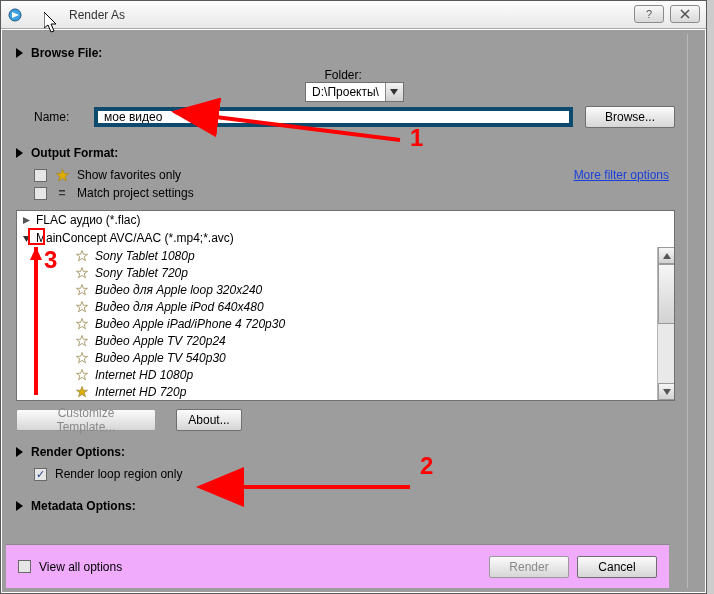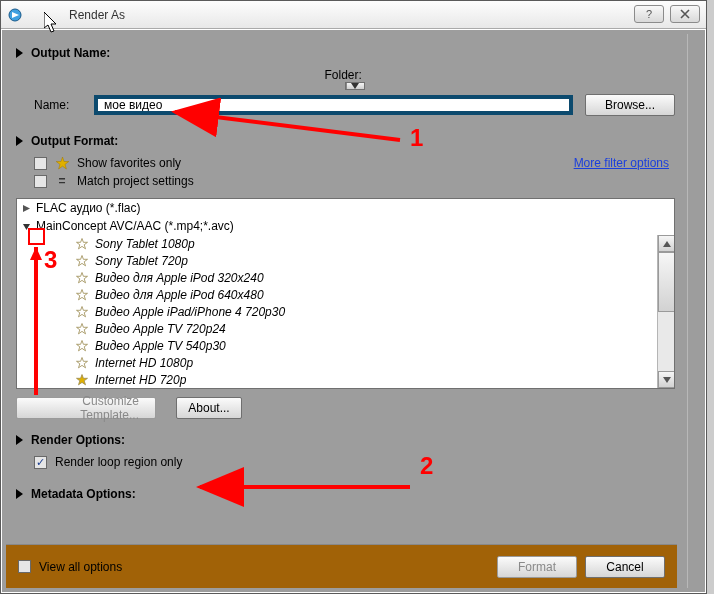--- a/index.html
+++ b/index.html
@@ -18,41 +18,41 @@
   .section { padding: 6px 10px 2px 10px; }
   .sechead { display: flex; align-items: center; font-weight: 700; color: #000; padding: 6px 0 4px 0; cursor: pointer; }
   .tri { width: 0; height: 0; border-top: 5px solid transparent; border-bottom: 5px solid transparent; border-left: 7px solid #000; margin-right: 8px; }
   .row { display: flex; align-items: center; margin: 4px 0; }
   .row label { width: 60px; color: #000; }
   .textinput { flex: 1; height: 20px; background: #fff; border: 4px solid #0c4a6e; padding: 0 6px; color: #000; }
   .dropdown { flex: 1; display: flex; border: 1px solid #707070; background: #fff; height: 20px; }
   .dropdown .ddtext { flex: 1; padding: 0 6px; line-height: 18px; color: #000; }
   .dropdown .ddbtn { width: 18px; background: linear-gradient(#f4f4f4,#cfcfcf); border-left: 1px solid #888; display: flex; align-items: center; justify-content: center; }
   .ddbtn svg { display:block; }
-  .btn { height: 22px; padding: 0 16px; background: linear-gradient(#fbfbfb,#d6d6d6); border: 1px solid #6f6f6f; border-radius: 2px; color: #000; cursor: pointer; display: inline-flex; align-items: center; justify-content: center; text-align: right; }
+  .btn { height: 22px; padding: 0 16px; background: linear-gradient(#fbfbfb,#d6d6d6); border: 1px solid #6f6f6f; border-radius: 2px; color: #000; cursor: pointer; display: inline-flex; align-items: center; justify-content: center; }
   .btn.disabled { color: #8a8a8a; border-color: #9a9a9a; }
   .check { width: 13px; height: 13px; border: 1px solid #696969; background: #e6e6e6; display: inline-flex; align-items: center; justify-content: center; margin-right: 8px; }
   .check.checked::after { content: "✓"; font-size: 11px; color: #1a3d8f; line-height: 11px; }
   .star { width: 14px; height: 14px; display: inline-flex; align-items: center; justify-content: center; margin-right: 8px; }
   .eqicon { width: 14px; height: 14px; display: inline-flex; align-items: center; justify-content: center; margin-right: 8px; color:#333; font-weight:700; }
   .link { color: #1b3fdc; text-decoration: underline; cursor: pointer; }
   
   .tree { margin: 6px 0 0 0; border: 1px solid #707070; background: #fff; }
   .treeheader { display:flex; align-items:center; height:18px; padding:0 4px; color:#000; }
   .treeheader .expander { width:11px; height:11px; display:inline-flex; align-items:center; justify-content:center; margin-right:4px; }
   .treebody { max-height: 160px; overflow: hidden; position: relative; }
   .treerows { }
   .treeitem { display:flex; align-items:center; height:17px; padding-left: 58px; color:#000;font-style:italic; }
   .treeitem .tstar { width:14px; height:14px; display:inline-flex; align-items:center; justify-content:center; margin-right:6px; }
   .treebody .scrollbar { position:absolute; right:0; top:0; bottom:0; width:17px; background:#e9e9e9; border-left:1px solid #b5b5b5; }
   .scrollbar .sbtn { position:absolute; left:0; width:17px; height:17px; background:linear-gradient(#f6f6f6,#d2d2d2); border:1px solid #9a9a9a; display:flex; align-items:center; justify-content:center; }
   .scrollbar .thumb { position:absolute; left:0; width:17px; background:linear-gradient(#f6f6f6,#d2d2d2); border:1px solid #9a9a9a; }
   .btnrow { display:flex; gap:20px; margin-top:8px; }
   
-  .bottombar { position:absolute; left:0; right:8px; bottom:0; height:44px; background:#a16207; border-top:1px solid #888; display:flex; align-items:center; padding:0 12px; }
+  .bottombar { position:absolute; left:0; right:16px; bottom:0; height:44px; background:#f0abfc; border-top:1px solid #888; display:flex; align-items:center; padding:0 12px; }
   .bottombar .spacer { flex:1; }
   
   .anno { position:absolute; pointer-events:none; }
   .annotext { position:absolute; color:#f00; font-weight:700; font-size:24px; font-family:Arial, sans-serif; pointer-events:none; }
   .redbox { position:absolute; border:2px solid #f00; pointer-events:none; }
   
   .cursor { position:absolute; pointer-events:none; }
 </style>
 </head>
 <body>
@@ -75,25 +75,26 @@
       </div>
     </div>
   </div>
 
   <div class="client">
     <div class="inner">
 
       <div class="section">
         <div class="sechead">
           <span class="tri"></span>
-          <span>Output Name:</span>
+          <span>Browse File:</span>
         </div>
         <div class="row" style="padding-left:18px;flex-direction:column;">
           <label>Folder:</label>
           <div class="dropdown">
+            <div class="ddtext">D:\Проекты\</div>
             <div class="ddbtn">
               <svg width="8" height="6">
                   <path d="M0 0 L8 0 L4 6 Z" fill="#333"></path>
                 </svg>
             </div>
           </div>
         </div>
         <div class="row" style="padding-left:18px;">
           <label>Name:</label>
           <input class="textinput" type="text" value="мое видео" style="">
@@ -163,21 +164,21 @@
                     </svg>
                   </span>
                   <span>Sony Tablet 720p</span>
                 </div>
                 <div class="treeitem">
                   <span class="tstar">
                     <svg width="12" height="12">
                       <path d="M6 0.5 L7.4 4.3 L11.5 4.3 L8.2 6.8 L9.5 10.8 L6 8.4 L2.5 10.8 L3.8 6.8 L0.5 4.3 L4.6 4.3 Z" fill="none" stroke="#9a8a50" stroke-width="0.8"></path>
                     </svg>
                   </span>
-                  <span>Видео для Apple iPod 320x240</span>
+                  <span>Видео для Apple loop 320x240</span>
                 </div>
                 <div class="treeitem">
                   <span class="tstar">
                     <svg width="12" height="12">
                       <path d="M6 0.5 L7.4 4.3 L11.5 4.3 L8.2 6.8 L9.5 10.8 L6 8.4 L2.5 10.8 L3.8 6.8 L0.5 4.3 L4.6 4.3 Z" fill="none" stroke="#9a8a50" stroke-width="0.8"></path>
                     </svg>
                   </span>
                   <span>Видео для Apple iPod 640x480</span>
                 </div>
                 <div class="treeitem">
@@ -258,21 +259,21 @@
         <div class="sechead">
           <span class="tri"></span>
           <span>Metadata Options:</span>
         </div>
       </div>
 
       <div class="bottombar">
         <span class="check"></span>
         <span>View all options</span>
         <div class="spacer"></div>
-        <button class="btn disabled" style="width:80px; margin-right:8px;">Format</button>
+        <button class="btn disabled" style="width:80px; margin-right:8px;">Render</button>
         <button class="btn" style="width:80px;">Cancel</button>
       </div>
 
     </div>
     <div class="rightstrip"></div>
   </div>
 </div>
 
 <svg class="anno" style="left:0; top:0;" width="714" height="594">
 

